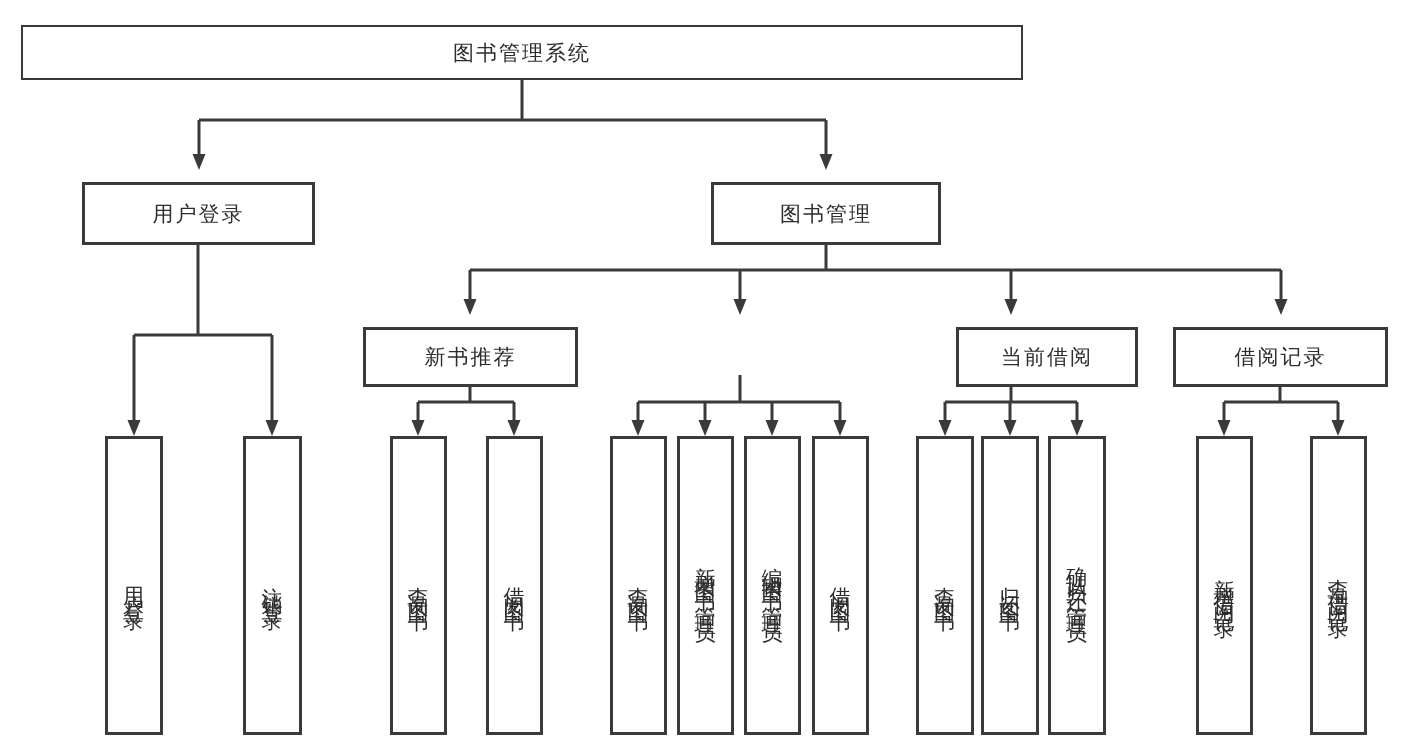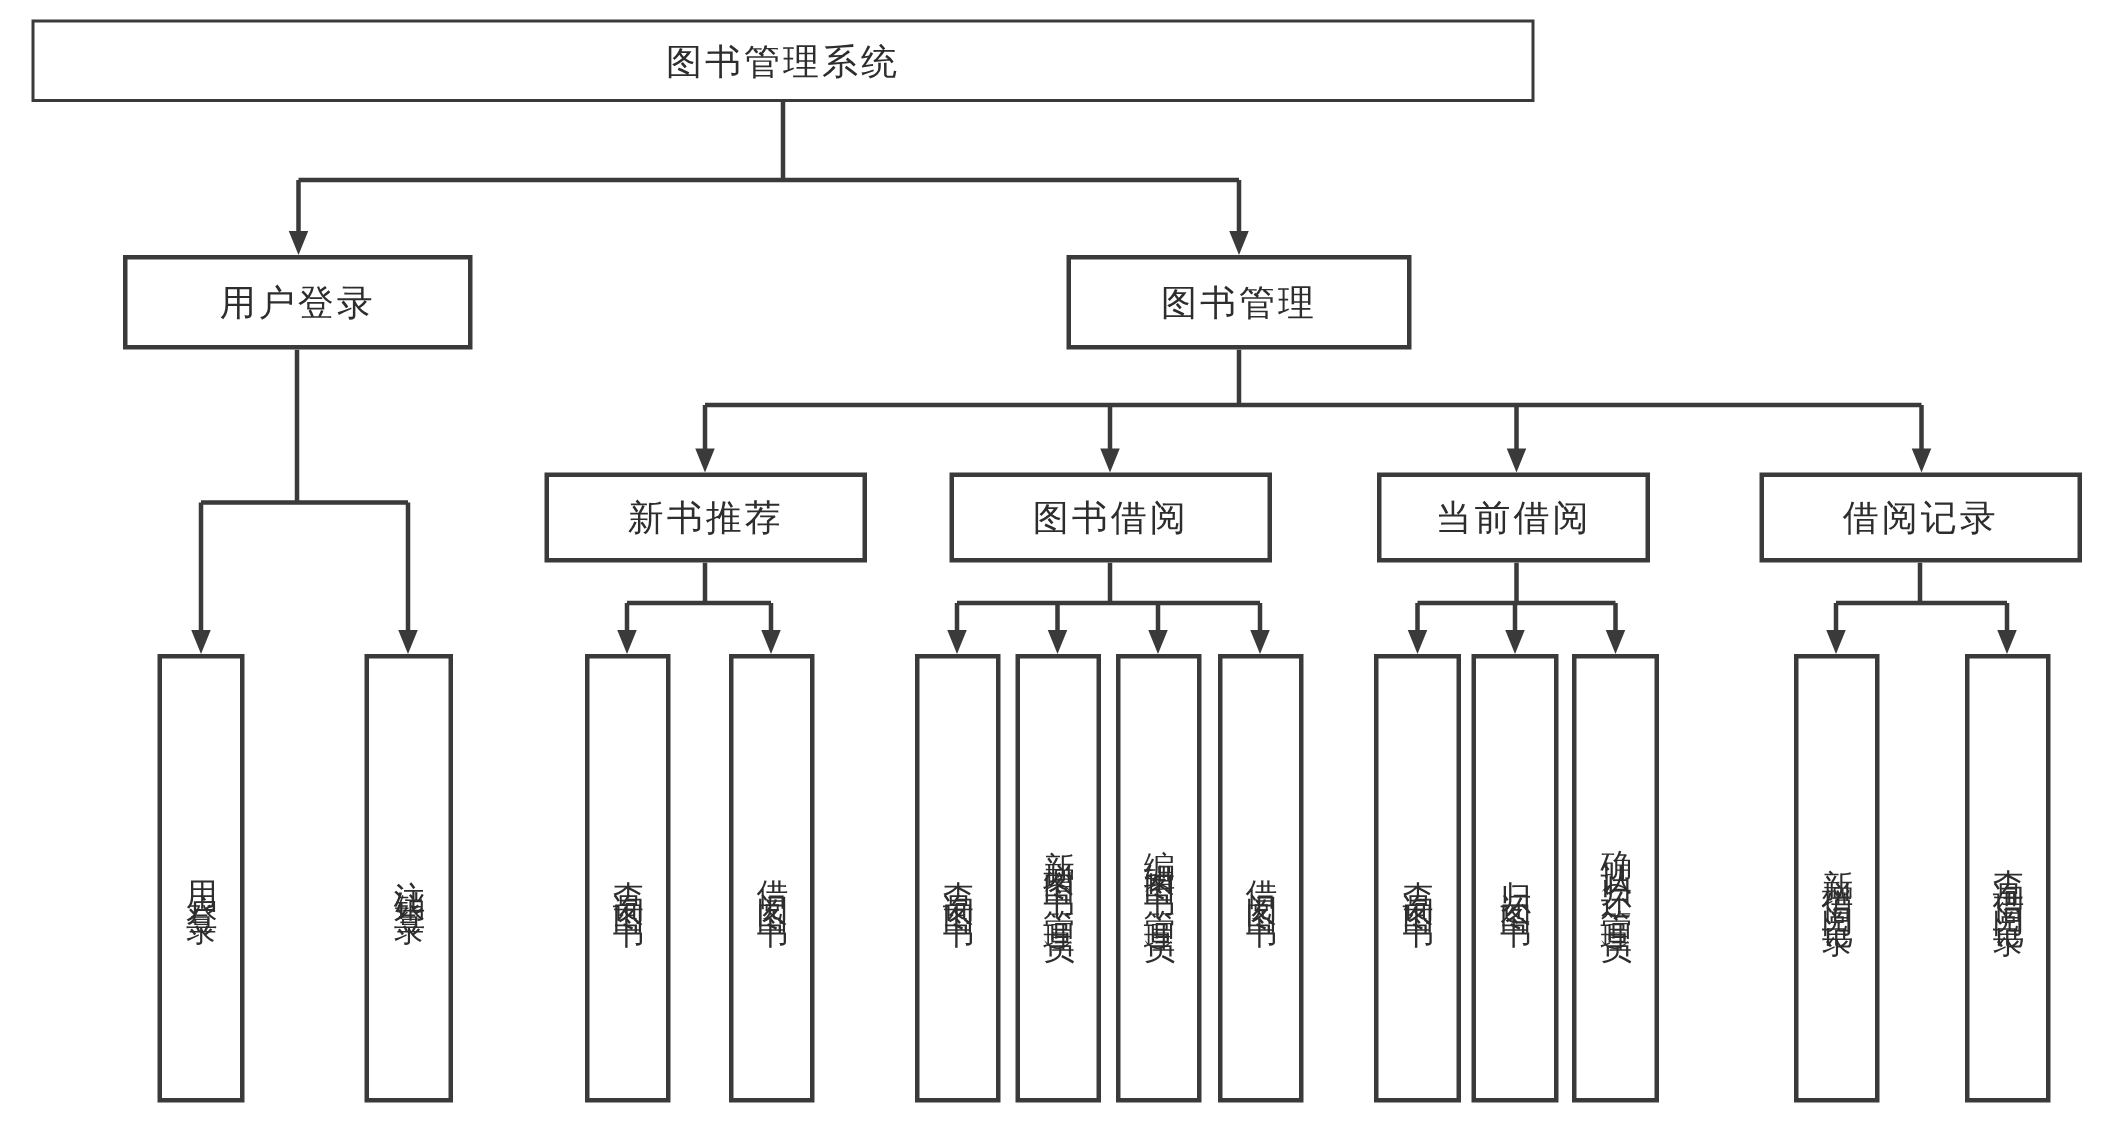--- a/index.html
+++ b/index.html
@@ -26,23 +26,24 @@
     background: #ffffff;
     border: 3px solid var(--line, #3a3a3a);
     display: flex;
     align-items: center;
     justify-content: center;
     color: var(--text, #2d2d2d);
     z-index: 2;
   }
 
   .hbox {
-    font-size: 24px;
+    font-size: 21px;
     letter-spacing: 2px;
     white-space: nowrap;
+    margin-top: 12px;
   }
 
   .hbox.root { border-width: 2px; }
 
   .vbox {
     writing-mode: vertical-rl;
     text-orientation: mixed;
     font-size: 21px;
     letter-spacing: 8px;
     line-height: 1.1;
@@ -123,22 +124,21 @@
       M1331.5 420 L1344.5 420 L1338 436 Z
     "></path>
   </svg>
 
   <div class="hbox root" style="left:21px; top:13px; width:1002px; height:55px;">图书管理系统</div>
 
   <div class="hbox" style="left:82px; top:170px; width:233px; height:63px;">用户登录</div>
   <div class="hbox" style="left:711px; top:170px; width:230px; height:63px;">图书管理</div>
 
   <div class="hbox" style="left:363px; top:315px; width:215px; height:60px;">新书推荐</div>
-  <div class="hbox" style="left:633px; top:315px; width:215px; height:60px;">图书借阅</div>
-  <div class="hbox" style="left:918px; top:315px; width:182px; height:60px;font-family:Liberation Mono, monospace;">当前借阅</div>
+  <div class="hbox" style="left:956px; top:315px; width:182px; height:60px;font-family:Liberation Mono, monospace;">当前借阅</div>
   <div class="hbox" style="left:1173px; top:315px; width:215px; height:60px;">借阅记录</div>
 
   <div class="vbox" style="left:105px; top:436px; width:58px; height:299px;">用户登录</div>
   <div class="vbox" style="left:243px; top:436px; width:59px; height:299px;">注销登录</div>
 
   <div class="vbox" style="left:390px; top:436px; width:57px; height:299px;">查询图书</div>
   <div class="vbox" style="left:486px; top:436px; width:57px; height:299px;">借阅图书</div>
 
   <div class="vbox" style="left:610px; top:436px; width:57px; height:299px;">查询图书</div>
   <div class="vbox" style="left:677px; top:436px; width:57px; height:299px;">新增图书（管理员）</div>

